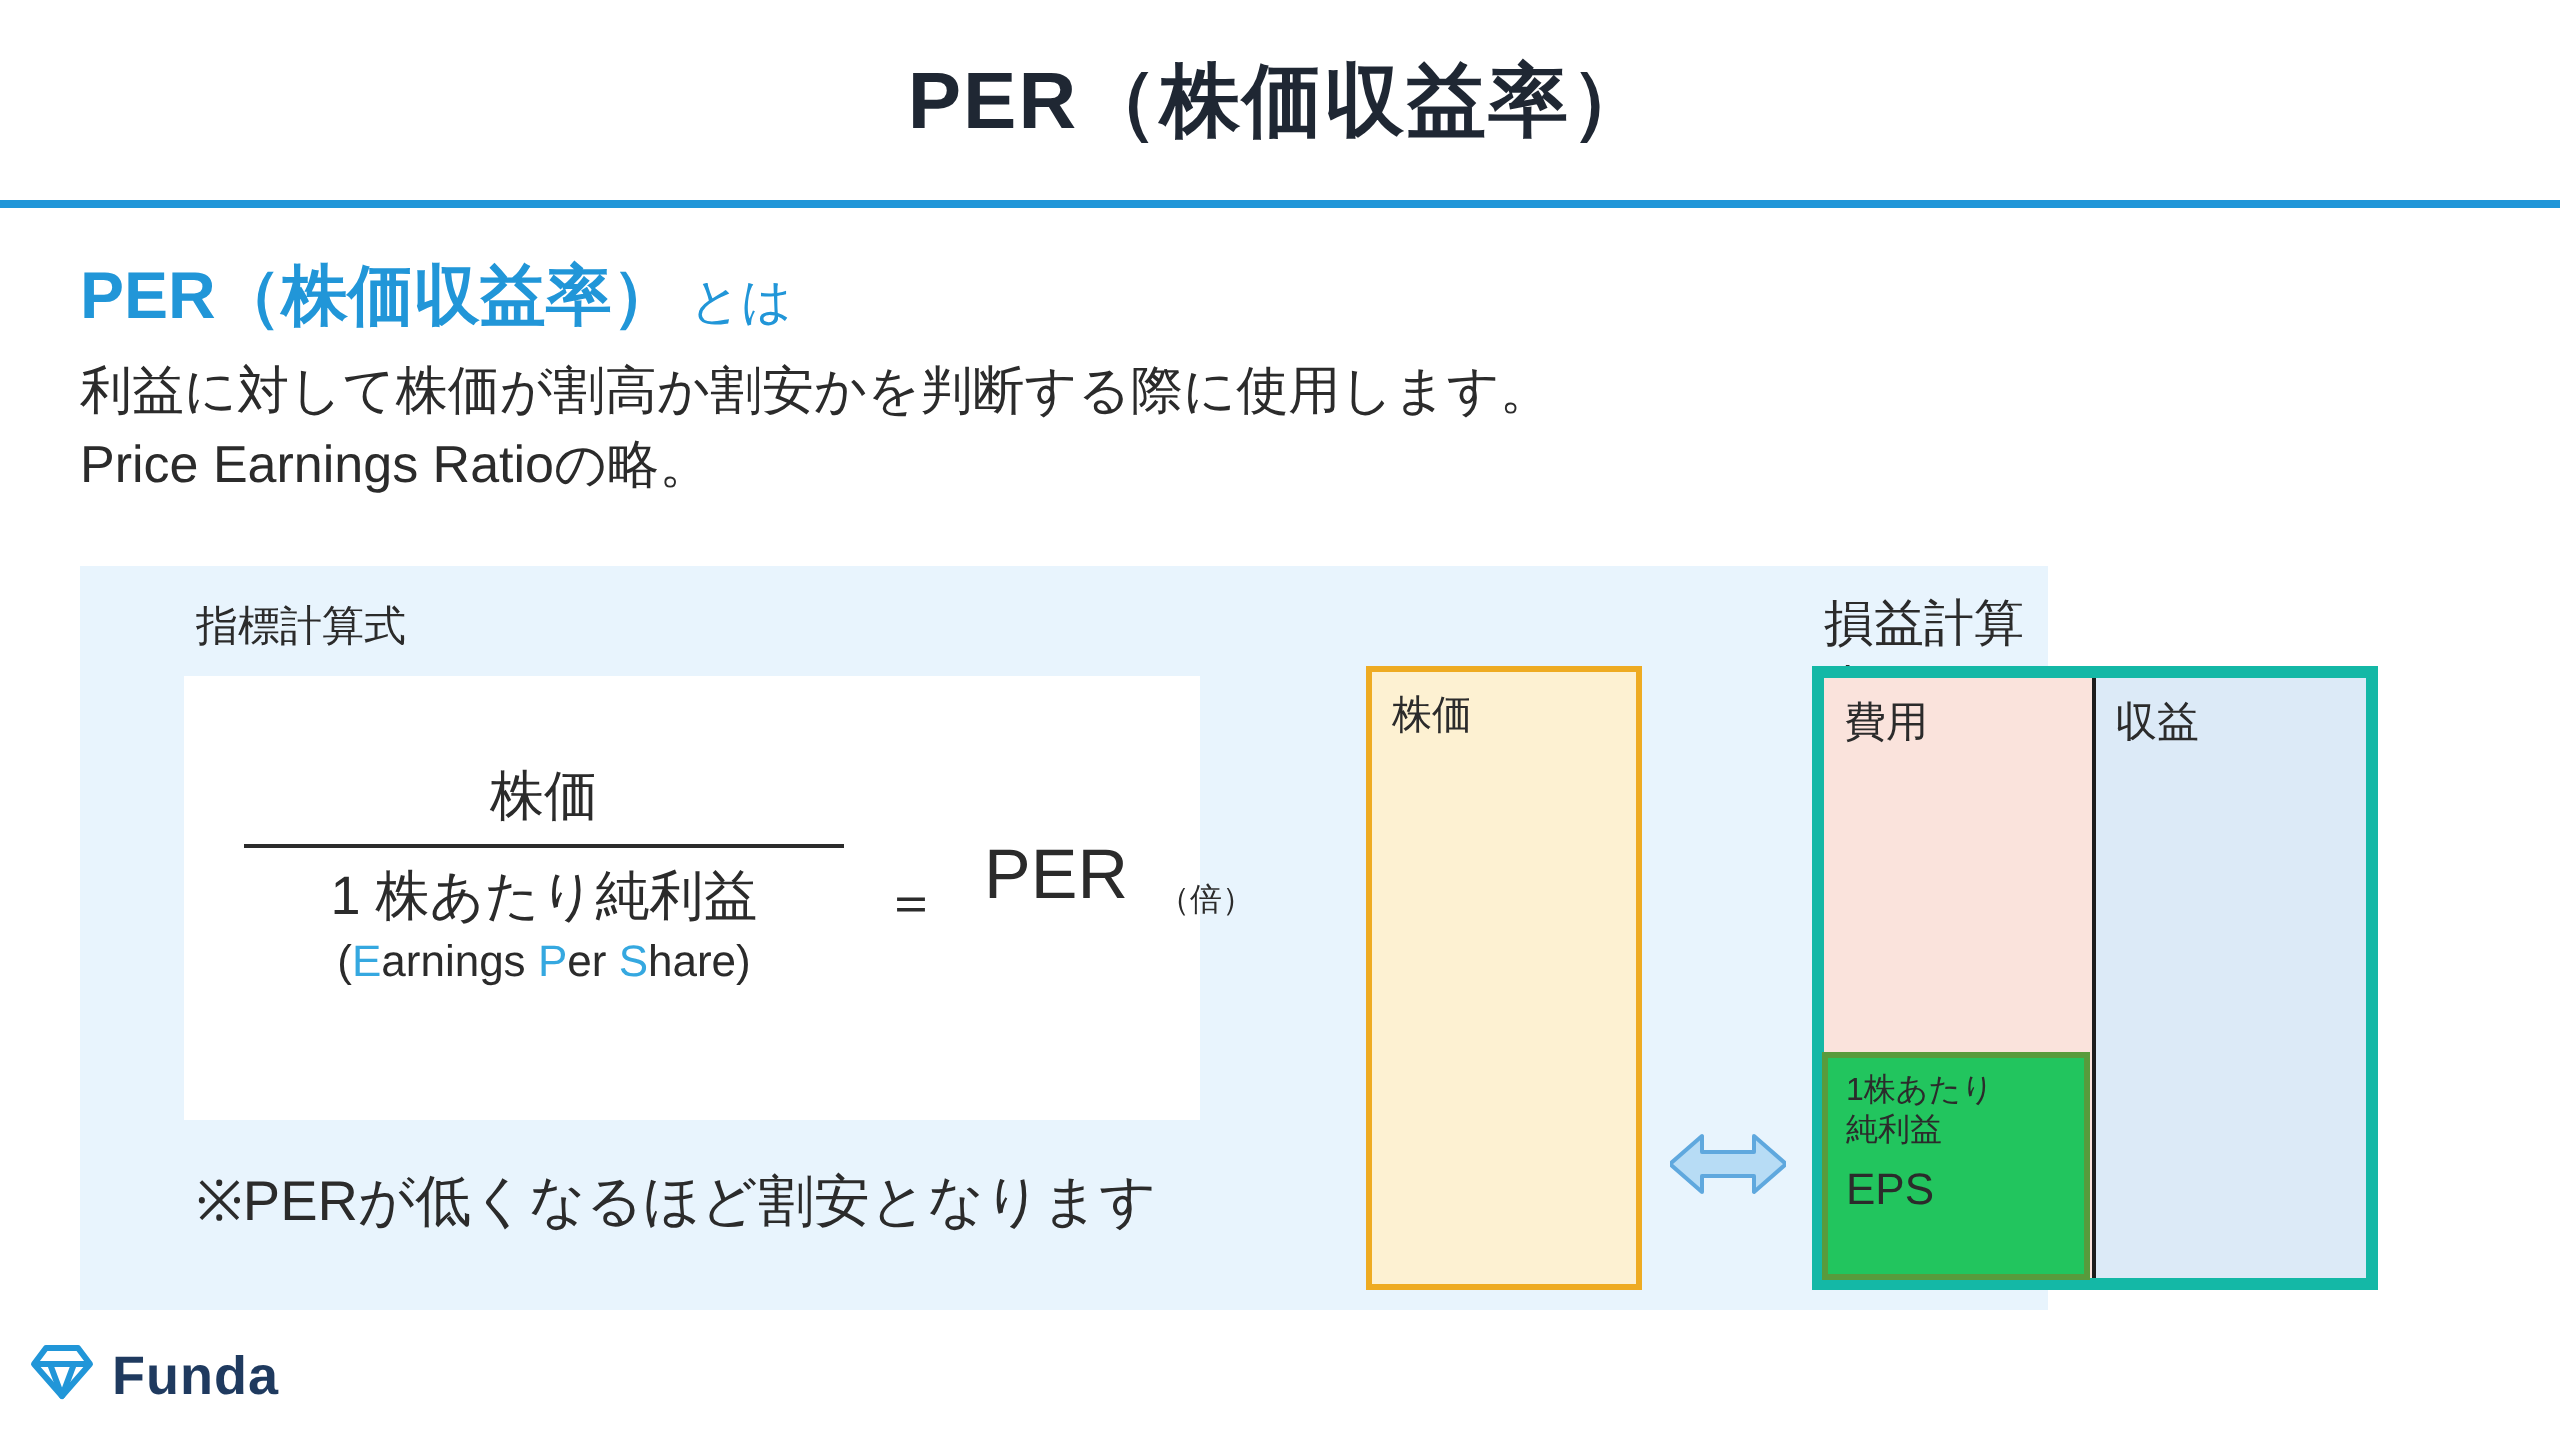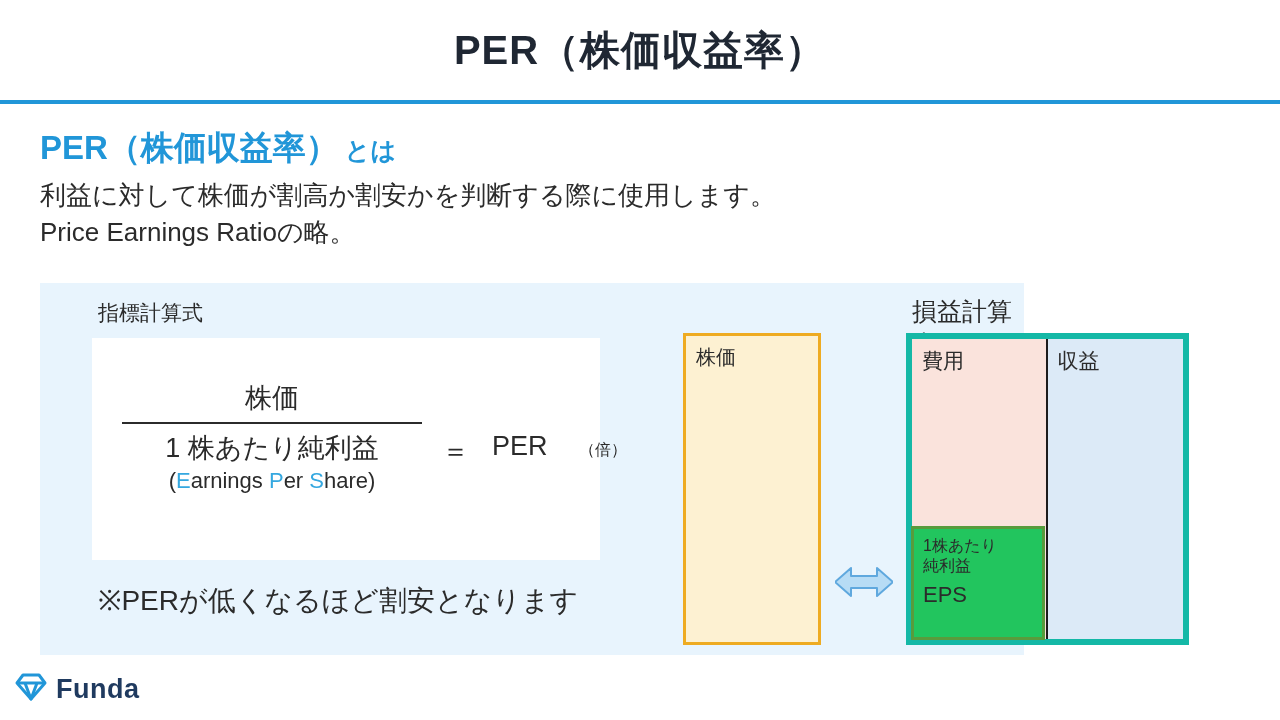--- a/index.html
+++ b/index.html
@@ -45,21 +45,21 @@
     align-items: baseline;
     gap: 6px;
   }
   .lead-heading .term {
     font-size: 33px;
     font-weight: bold;
     color: #2196d8;
   }
   .lead-heading .toha {
     font-size: 25px;
-    font-weight: bold;
+    font-weight: normal;
     color: #2196d8;
   }
   .lead-body {
     margin-top: 6px;
     font-size: 26px;
     line-height: 1.42;
     color: #2b2b2b;
   }
 
   
@@ -118,22 +118,22 @@
 
   .equals {
     position: absolute;
     left: 350px;
     top: 95px;
     font-size: 27px;
   }
   .per-result {
     position: absolute;
     left: 400px;
-    top: 93px;
-    font-size: 27px;
+    top: 80px;
+    font-size: 35px;
   }
   .per-unit {
     position: absolute;
     left: 487px;
     top: 102px;
     font-size: 16px;
   }
 
   .note {
     position: absolute;

